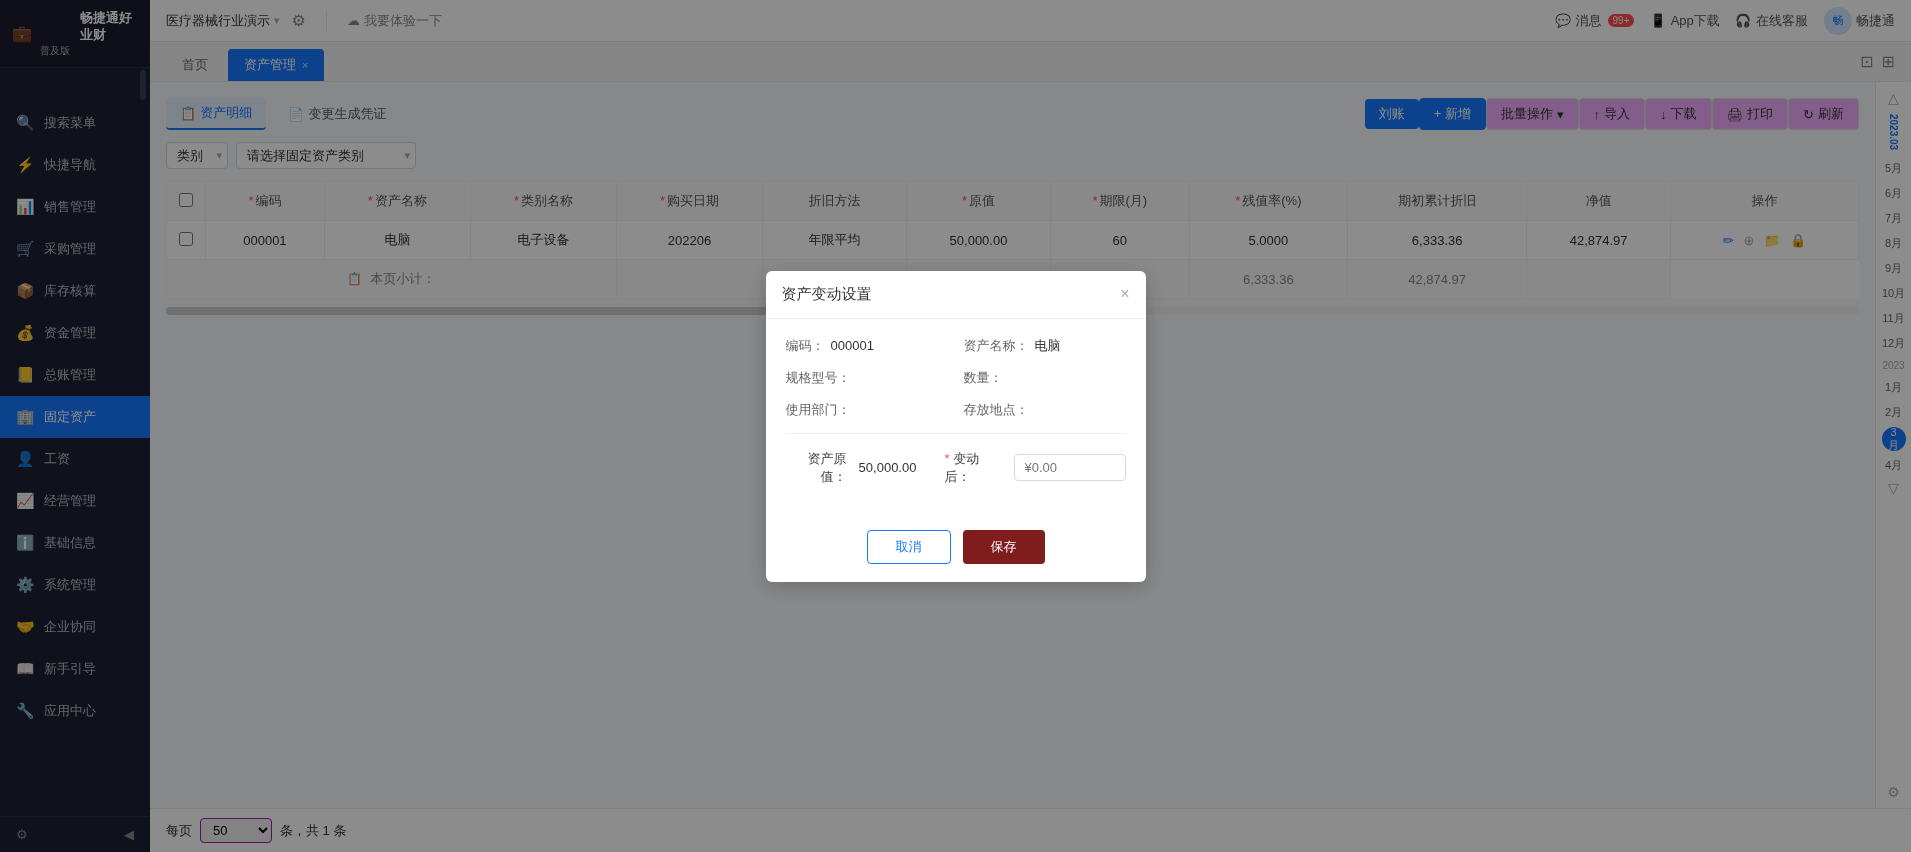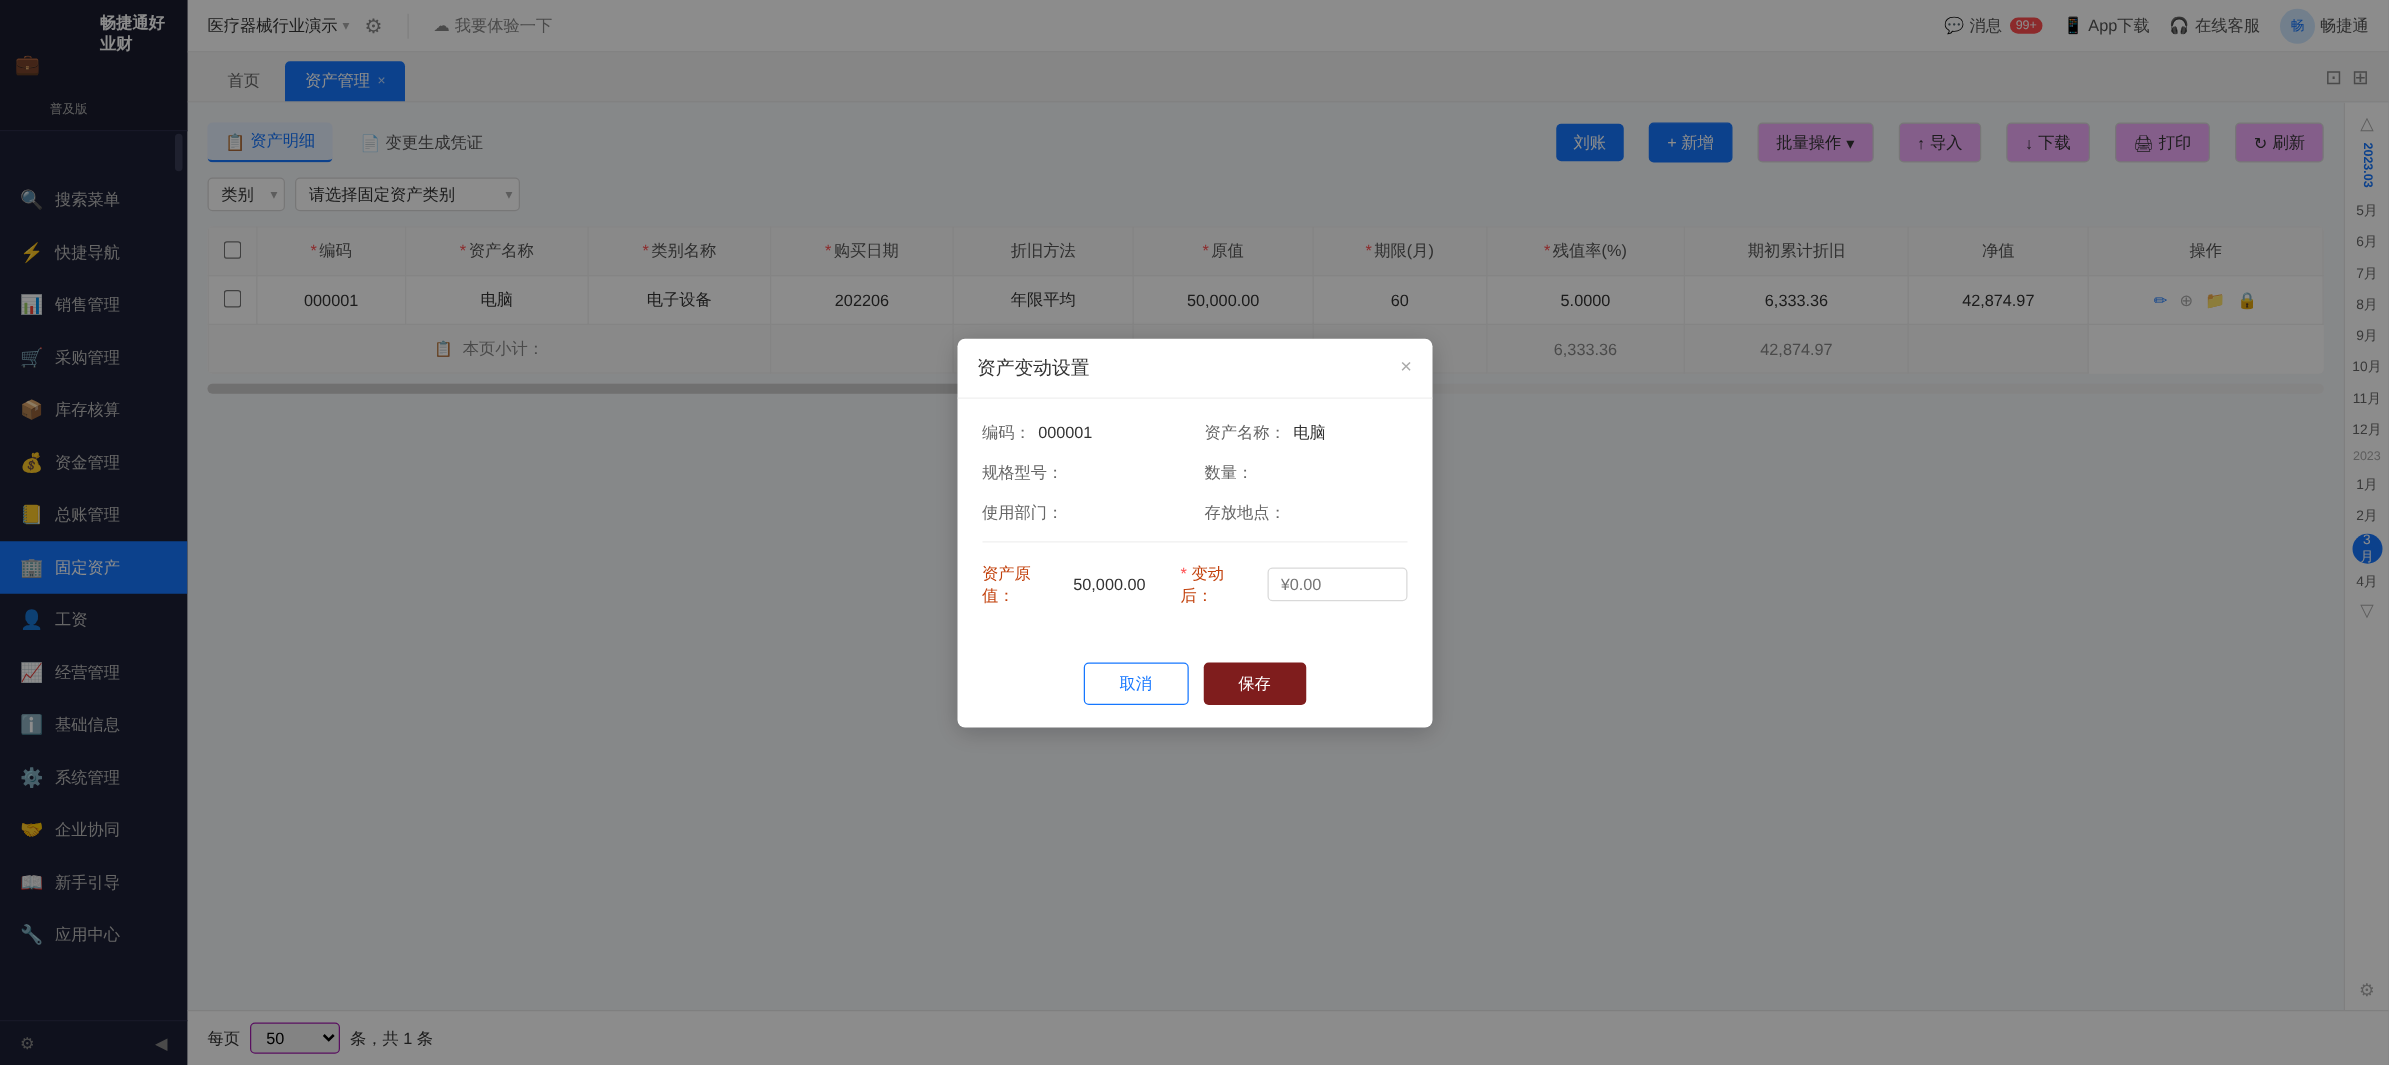--- a/index.html
+++ b/index.html
@@ -7,21 +7,21 @@
 
     
     .app-container { display: flex; height: 852px; width: 1911px; }
 
     
     .sidebar { width: 150px; background: #1d2035; color: #ccc; display: flex; flex-direction: column; flex-shrink: 0; }
     .sidebar-logo { padding: 10px 12px; background: #1a1c2e; display: flex; align-items: center; gap: 8px; color: #fff; font-size: 12px; border-bottom: 1px solid #2a2d47; }
     .sidebar-logo-icon { font-size: 16px; color: #4ab0f0; }
     .sidebar-logo-text { line-height: 1.3; }
     .sidebar-logo-text .main { font-size: 13px; font-weight: bold; margin-left: 40px; }
-    .sidebar-logo-text .sub { font-size: 10px; color: #aaa; margin-top: 37px; }
+    .sidebar-logo-text .sub { font-size: 10px; color: #aaa; }
     .sidebar-scroll { overflow-y: auto; flex: 1; }
     .sidebar-item { display: flex; align-items: center; gap: 8px; padding: 12px 16px; cursor: pointer; color: #bbb; transition: background 0.2s; }
     .sidebar-item.active { background: #1677ff; color: #fff; }
     .sidebar-item-icon { font-size: 15px; width: 20px; text-align: center; }
     .sidebar-item-label { font-size: 13px; }
     .sidebar-bottom { padding: 10px 16px; display: flex; align-items: center; gap: 12px; border-top: 1px solid #2a2d47; color: #888; }
 
     
     .main-content { flex: 1; display: flex; flex-direction: column; overflow: hidden; }
 
@@ -46,21 +46,21 @@
 
     
     .page-content { flex: 1; background: #f5f7fa; display: flex; overflow: hidden; }
     .asset-panel { flex: 1; padding: 16px; overflow: auto; }
 
     
     .asset-toolbar { display: flex; align-items: center; gap: 8px; margin-bottom: 12px; }
     .toolbar-tab { padding: 6px 14px; border-radius: 4px; cursor: pointer; font-size: 13px; display: flex; align-items: center; gap: 4px; }
     .toolbar-tab.active { background: #e6f0ff; color: #1677ff; border-bottom: 2px solid #1677ff; }
     .toolbar-tab:not(.active) { color: #555; }
-    .toolbar-right { margin-left: auto; display: flex; align-items: center; gap: 20px; }
+    .toolbar-right { margin-left: auto; display: flex; align-items: center; gap: 0; }
     .btn { padding: 6px 14px; border-radius: 4px; cursor: pointer; font-size: 13px; border: 1px solid #d9d9d9; background: #fff; color: #333; display: flex; align-items: center; gap: 4px; }
     .btn-primary { background: #1677ff; color: #fff; border-color: #1677ff; }
     .btn-default { background: #f0abfc; color: #333; }
     .btn-ledger { background: #1677ff; color: #fff; border: none; }
 
     
     .filter-bar { display: flex; align-items: center; gap: 8px; margin-bottom: 12px; }
     .filter-select { padding: 5px 24px 5px 10px; border: 1px solid #d9d9d9; border-radius: 4px; background: #fff; font-size: 13px; color: #333; cursor: pointer; appearance: none; position: relative; }
     .filter-select-wrap { position: relative; display: inline-flex; align-items: center; }
     .filter-select-wrap::after { content: '▾'; position: absolute; right: 6px; color: #aaa; pointer-events: none; font-size: 11px; }
@@ -95,21 +95,21 @@
     .dialog-field { flex: 1; display: flex; align-items: center; gap: 6px; font-size: 13px; }
     .dialog-field label { color: #666; white-space: nowrap; }
     .dialog-field .value { color: #333; }
     .dialog-divider { height: 1px; background: #f0f0f0; margin: 8px 0 16px; }
     .dialog-select-row { display: flex; align-items: center; gap: 8px; margin-bottom: 14px; font-size: 13px; }
     .dialog-select-row label { color: #666; }
     .dialog-select-wrap { position: relative; display: inline-flex; align-items: center; }
     .dialog-select { padding: 5px 28px 5px 10px; border: 1px solid #d9d9d9; border-radius: 4px; font-size: 13px; appearance: none; background: #fff; min-width: 120px; }
     .dialog-select-wrap::after { content: '▾'; position: absolute; right: 8px; color: #aaa; pointer-events: none; }
     .dialog-amount-row { display: flex; align-items: center; gap: 12px; margin-bottom: 14px; font-size: 13px; }
-    .dialog-amount-row label { color: #c2410c; }
+    .dialog-amount-row label { color: #404040; text-align: right; }
     .dialog-amount-value { color: #333; }
     .dialog-required { color: #ff4d4f; }
     .dialog-input { padding: 5px 10px; border: 1px solid #d9d9d9; border-radius: 4px; font-size: 13px; width: 112px; color: #999; }
     .dialog-footer { display: flex; justify-content: center; gap: 12px; padding: 12px 20px 18px; }
     .btn-cancel { padding: 7px 28px; border: 1px solid #1677ff; color: #1677ff; background: #fff; border-radius: 4px; cursor: pointer; font-size: 13px; }
     .btn-save { padding: 7px 28px; background: #7f1d1d; color: #fff; border: none; border-radius: 4px; cursor: pointer; font-size: 13px; }
 
     
     .checkbox { width: 14px; height: 14px; border: 1px solid #d9d9d9; border-radius: 2px; cursor: pointer; }
 

